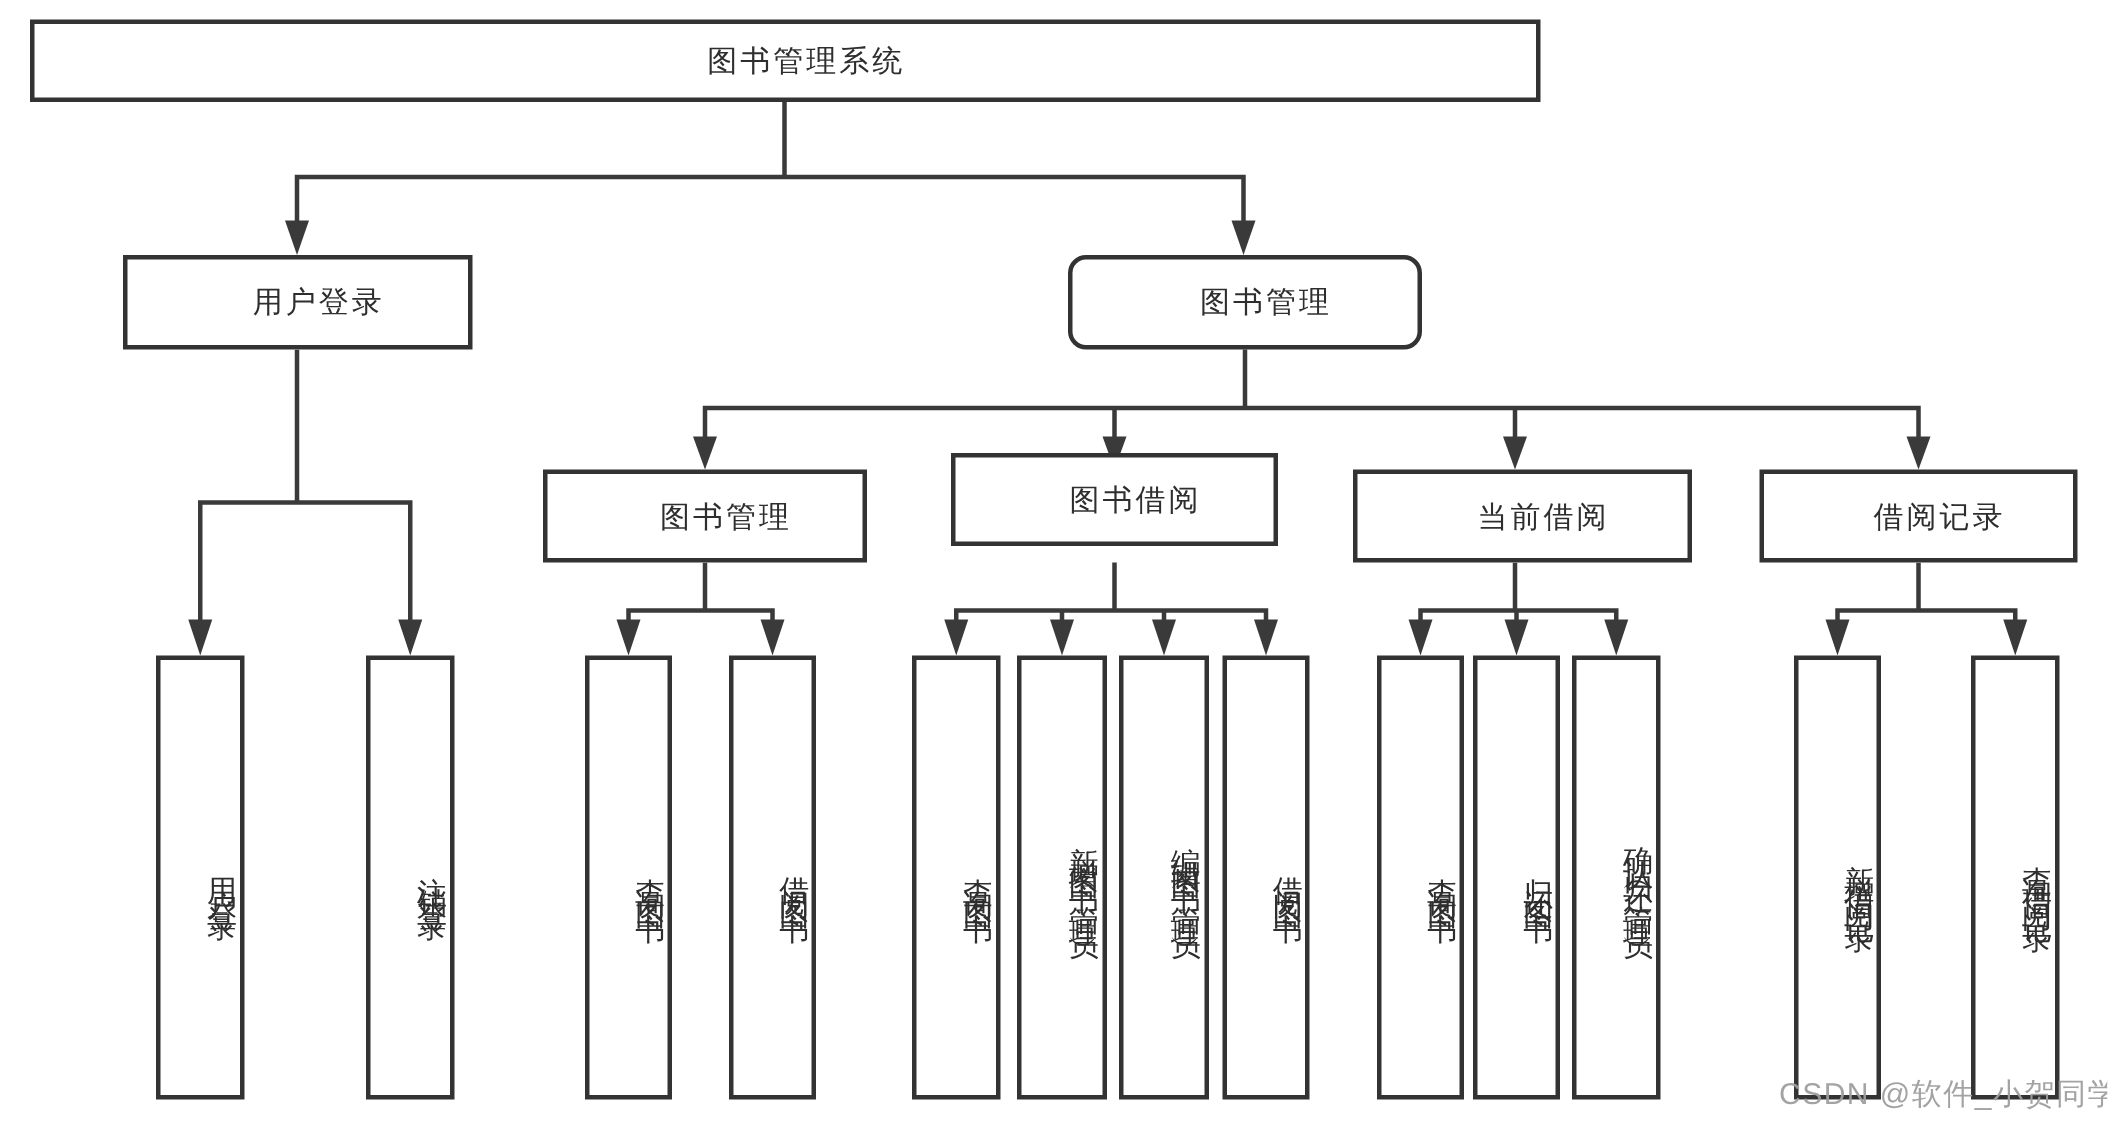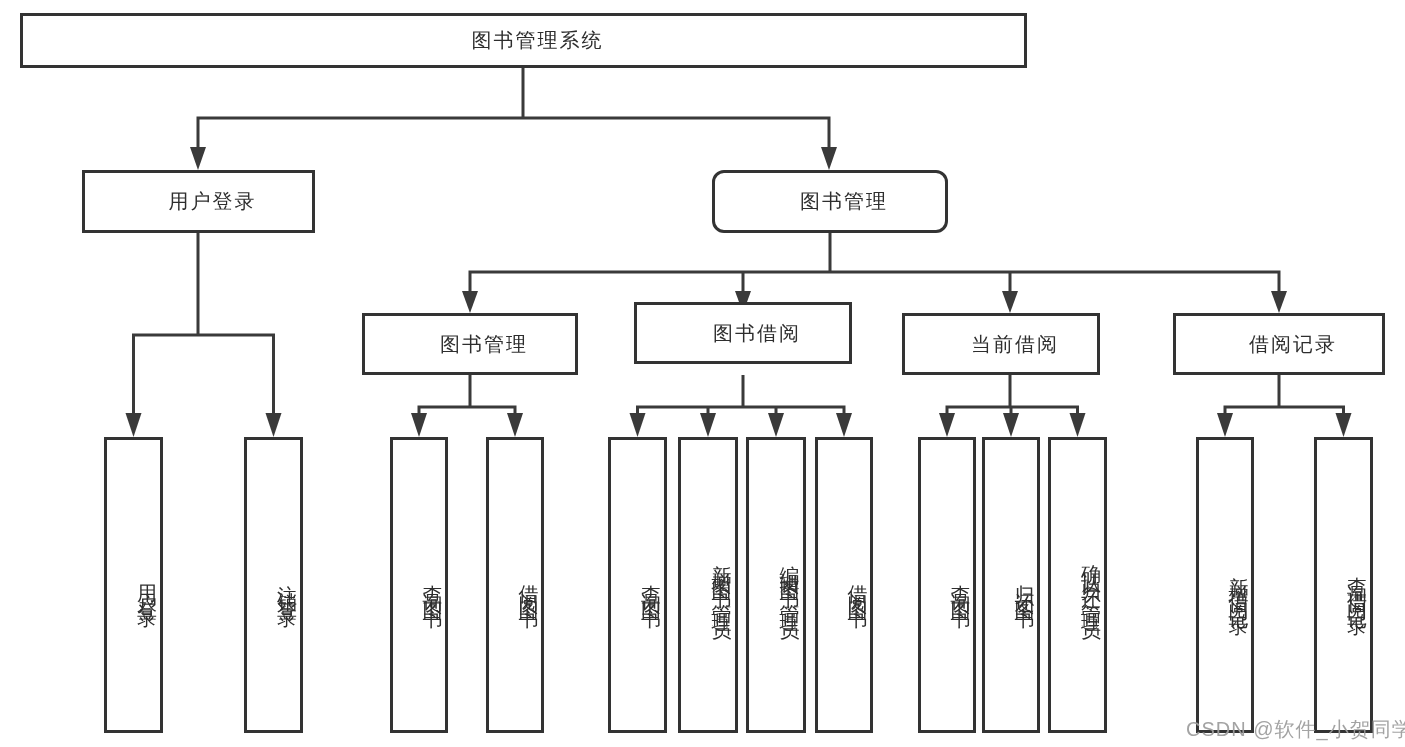--- a/index.html
+++ b/index.html
@@ -112,21 +112,21 @@
   <div class="node hnode" style="left:712px; top:170px; width:236px; height:63px;border-radius:12px;">
     <span>图书管理</span>
   </div>
 
   <div class="node hnode" style="left:362px; top:313px; width:216px; height:62px;">
     <span>图书管理</span>
   </div>
   <div class="node hnode" style="left:634px; top:302px; width:218px; height:62px;">
     <span>图书借阅</span>
   </div>
-  <div class="node hnode" style="left:902px; top:313px; width:198px; height:62px;">
+  <div class="node hnode" style="left:902px; top:313px; width:226px; height:62px;">
     <span>当前借阅</span>
   </div>
   <div class="node hnode" style="left:1173px; top:313px; width:212px; height:62px;">
     <span>借阅记录</span>
   </div>
 
   <div class="node vnode" style="left:104px; top:437px; width:59px; height:296px;">
     <span>用户登录</span>
   </div>
   <div class="node vnode" style="left:244px; top:437px; width:59px; height:296px;">

